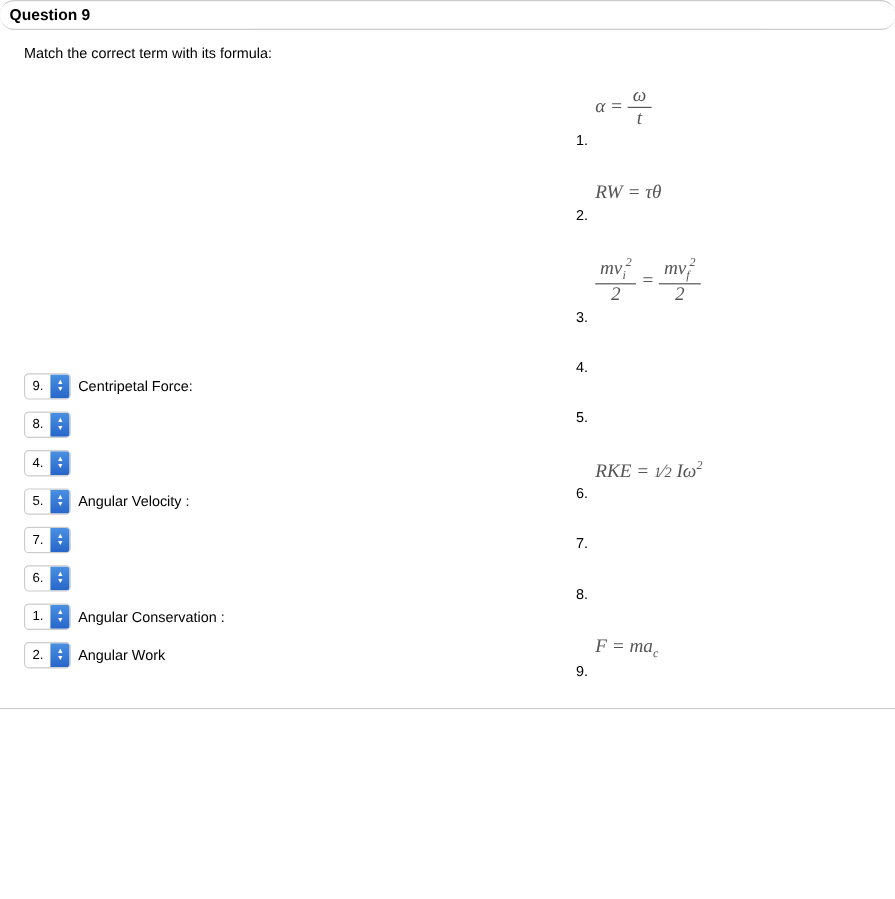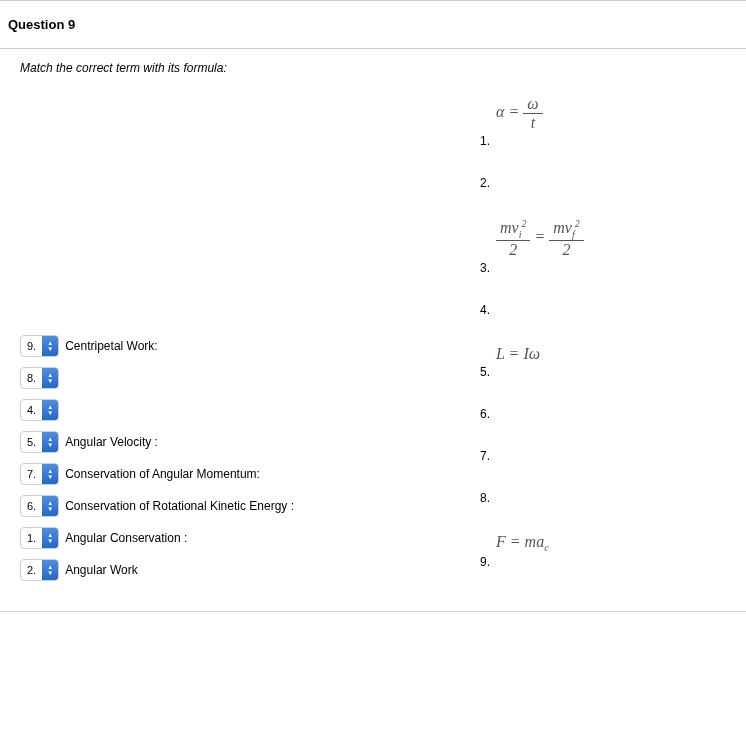--- a/index.html
+++ b/index.html
@@ -6,31 +6,31 @@
   body {
     font-family: Arial, Helvetica, sans-serif;
     font-size: 13px;
     color: #000;
     background: #fff;
     width: 746px;
   }
   .header {
     border-top: 1px solid #ccc;
     border-bottom: 1px solid #ccc;
-    padding: 16px 8px;
+    padding: 4px 8px;
     font-weight: bold;
     font-size: 13px;
+    border-radius: 12px;
   }
   .content {
     padding: 12px 20px;
   }
   .prompt {
     margin-bottom: 20px;
     font-size: 12px;
-    font-style: italic;
   }
   .main-area {
     display: flex;
   }
   .left-col {
     width: 420px;
     padding-top: 240px;
   }
   .right-col {
     width: 260px;
@@ -114,21 +114,21 @@
 
   <div class="main-area">
 
     <div class="left-col">
 
       <div class="match-row">
         <div class="select-box">
           <span class="select-val">9.</span>
           <span class="select-arrows">▲<br>▼</span>
         </div>
-        <span>Centripetal Work:</span>
+        <span>Centripetal Force:</span>
       </div>
 
       <div class="match-row">
         <div class="select-box">
           <span class="select-val">8.</span>
           <span class="select-arrows">▲<br>▼</span>
         </div>
       </div>
 
       <div class="match-row">
@@ -144,29 +144,27 @@
           <span class="select-arrows">▲<br>▼</span>
         </div>
         <span>Angular Velocity :</span>
       </div>
 
       <div class="match-row">
         <div class="select-box">
           <span class="select-val">7.</span>
           <span class="select-arrows">▲<br>▼</span>
         </div>
-        <span>Conservation of  Angular Momentum:</span>
       </div>
 
       <div class="match-row">
         <div class="select-box">
           <span class="select-val">6.</span>
           <span class="select-arrows">▲<br>▼</span>
         </div>
-        <span>Conservation of  Rotational Kinetic Energy :</span>
       </div>
 
       <div class="match-row">
         <div class="select-box">
           <span class="select-val">1.</span>
           <span class="select-arrows">▲<br>▼</span>
         </div>
         <span>Angular Conservation :</span>
       </div>
 
@@ -183,44 +181,47 @@
     <div class="right-col">
 
       <div class="formula-item">
         <div class="formula-img">
           α = <span class="frac"><span class="top">ω</span><span class="bot">t</span></span>
         </div>
         <span class="formula-num">1.</span>
       </div>
 
       <div class="formula-item">
+        <div class="formula-img">
+          RW = τθ
+        </div>
         <span class="formula-num">2.</span>
       </div>
 
       <div class="formula-item">
         <div class="formula-img">
           <span class="frac"><span class="top">mv<span class="sub">i</span><span class="sup">2</span></span><span class="bot">2</span></span>
           =
           <span class="frac"><span class="top">mv<span class="sub">f</span><span class="sup">2</span></span><span class="bot">2</span></span>
         </div>
         <span class="formula-num">3.</span>
       </div>
 
       <div class="formula-item">
         <span class="formula-num">4.</span>
       </div>
 
       <div class="formula-item">
-        <div class="formula-img">
-          L = Iω
-        </div>
         <span class="formula-num">5.</span>
       </div>
 
       <div class="formula-item">
+        <div class="formula-img">
+          RKE = <span style="font-size:12px">1</span>⁄<span style="font-size:12px">2</span> Iω<span class="sup">2</span>
+        </div>
         <span class="formula-num">6.</span>
       </div>
 
       <div class="formula-item">
         <span class="formula-num">7.</span>
       </div>
 
       <div class="formula-item">
         <span class="formula-num">8.</span>
       </div>

